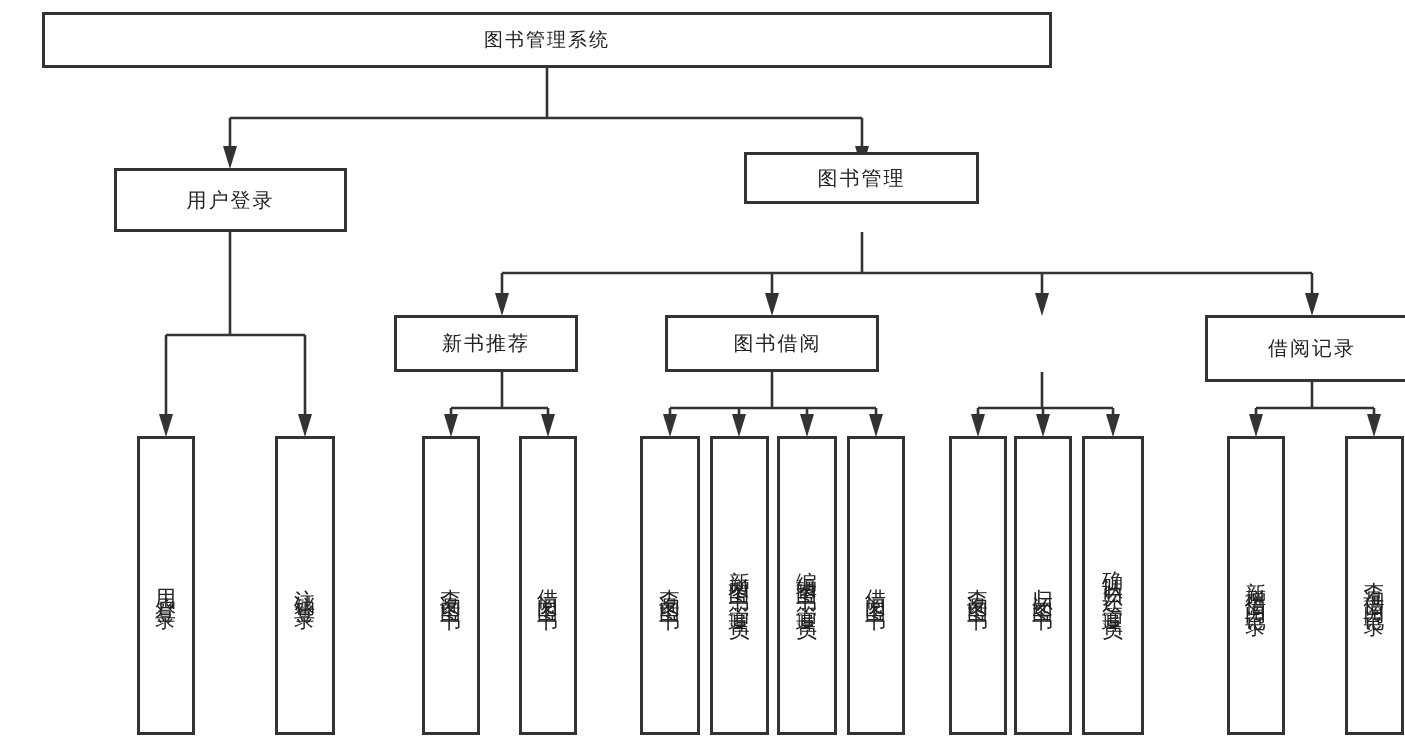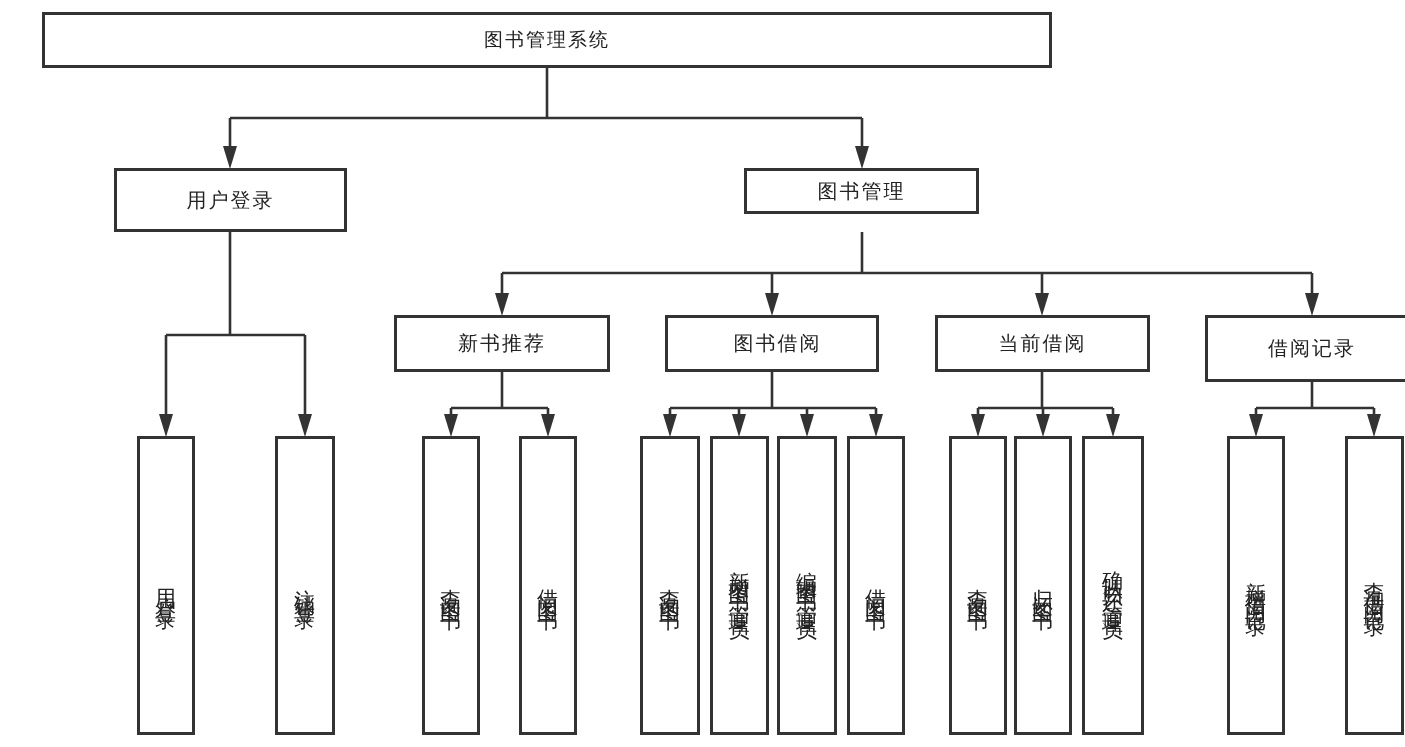--- a/index.html
+++ b/index.html
@@ -46,22 +46,22 @@
     left:1158px;top:711px;
     font-size:21px;
     color:rgba(203,166,161,0.95);
     letter-spacing:1px;
     white-space:nowrap;
     z-index:5;
   }
   
   #n-root{left:10px;top:12px;width:1010px;height:56px;}
   #n-login{left:82px;top:168px;width:233px;height:64px;}
-  #n-mgmt{left:712px;top:168px;width:235px;height:46px;}
-  #n-g2{left:362px;top:315px;width:216px;height:57px;}
+  #n-mgmt{left:712px;top:152px;width:235px;height:52px;}
+  #n-g2{left:362px;top:315px;width:184px;height:57px;}
   #n-g3{left:633px;top:315px;width:214px;height:57px;padding-left:11px;}
   #n-g4{left:903px;top:315px;width:215px;height:57px;}
   #n-g5{left:1173px;top:315px;width:214px;height:67px;}
   .leaf{top:436px;height:299px;}
   #l-g1c1{left:105px;width:58px;}
   #l-g1c2{left:243px;width:60px;}
   #l-g2c1{left:390px;width:58px;}
   #l-g2c2{left:487px;width:58px;}
   #l-g3c1{left:608px;width:60px;}
   #l-g3c2{left:678px;width:59px;}
@@ -121,21 +121,20 @@
     </g>
   </svg>
 
   <div class="box root" id="n-root">图书管理系统</div>
 
   <div class="box" id="n-login">用户登录</div>
   <div class="box" id="n-mgmt">图书管理</div>
 
   <div class="box" id="n-g2">新书推荐</div>
   <div class="box" id="n-g3">图书借阅</div>
-  <div class="box" id="n-g4">当前借阅</div>
   <div class="box" id="n-g5">借阅记录</div>
 
   <div class="box leaf" id="l-g1c1">
     <span>用户登录</span>
   </div>
   <div class="box leaf" id="l-g1c2">
     <span>注销登录</span>
   </div>
 
   <div class="box leaf" id="l-g2c1">

